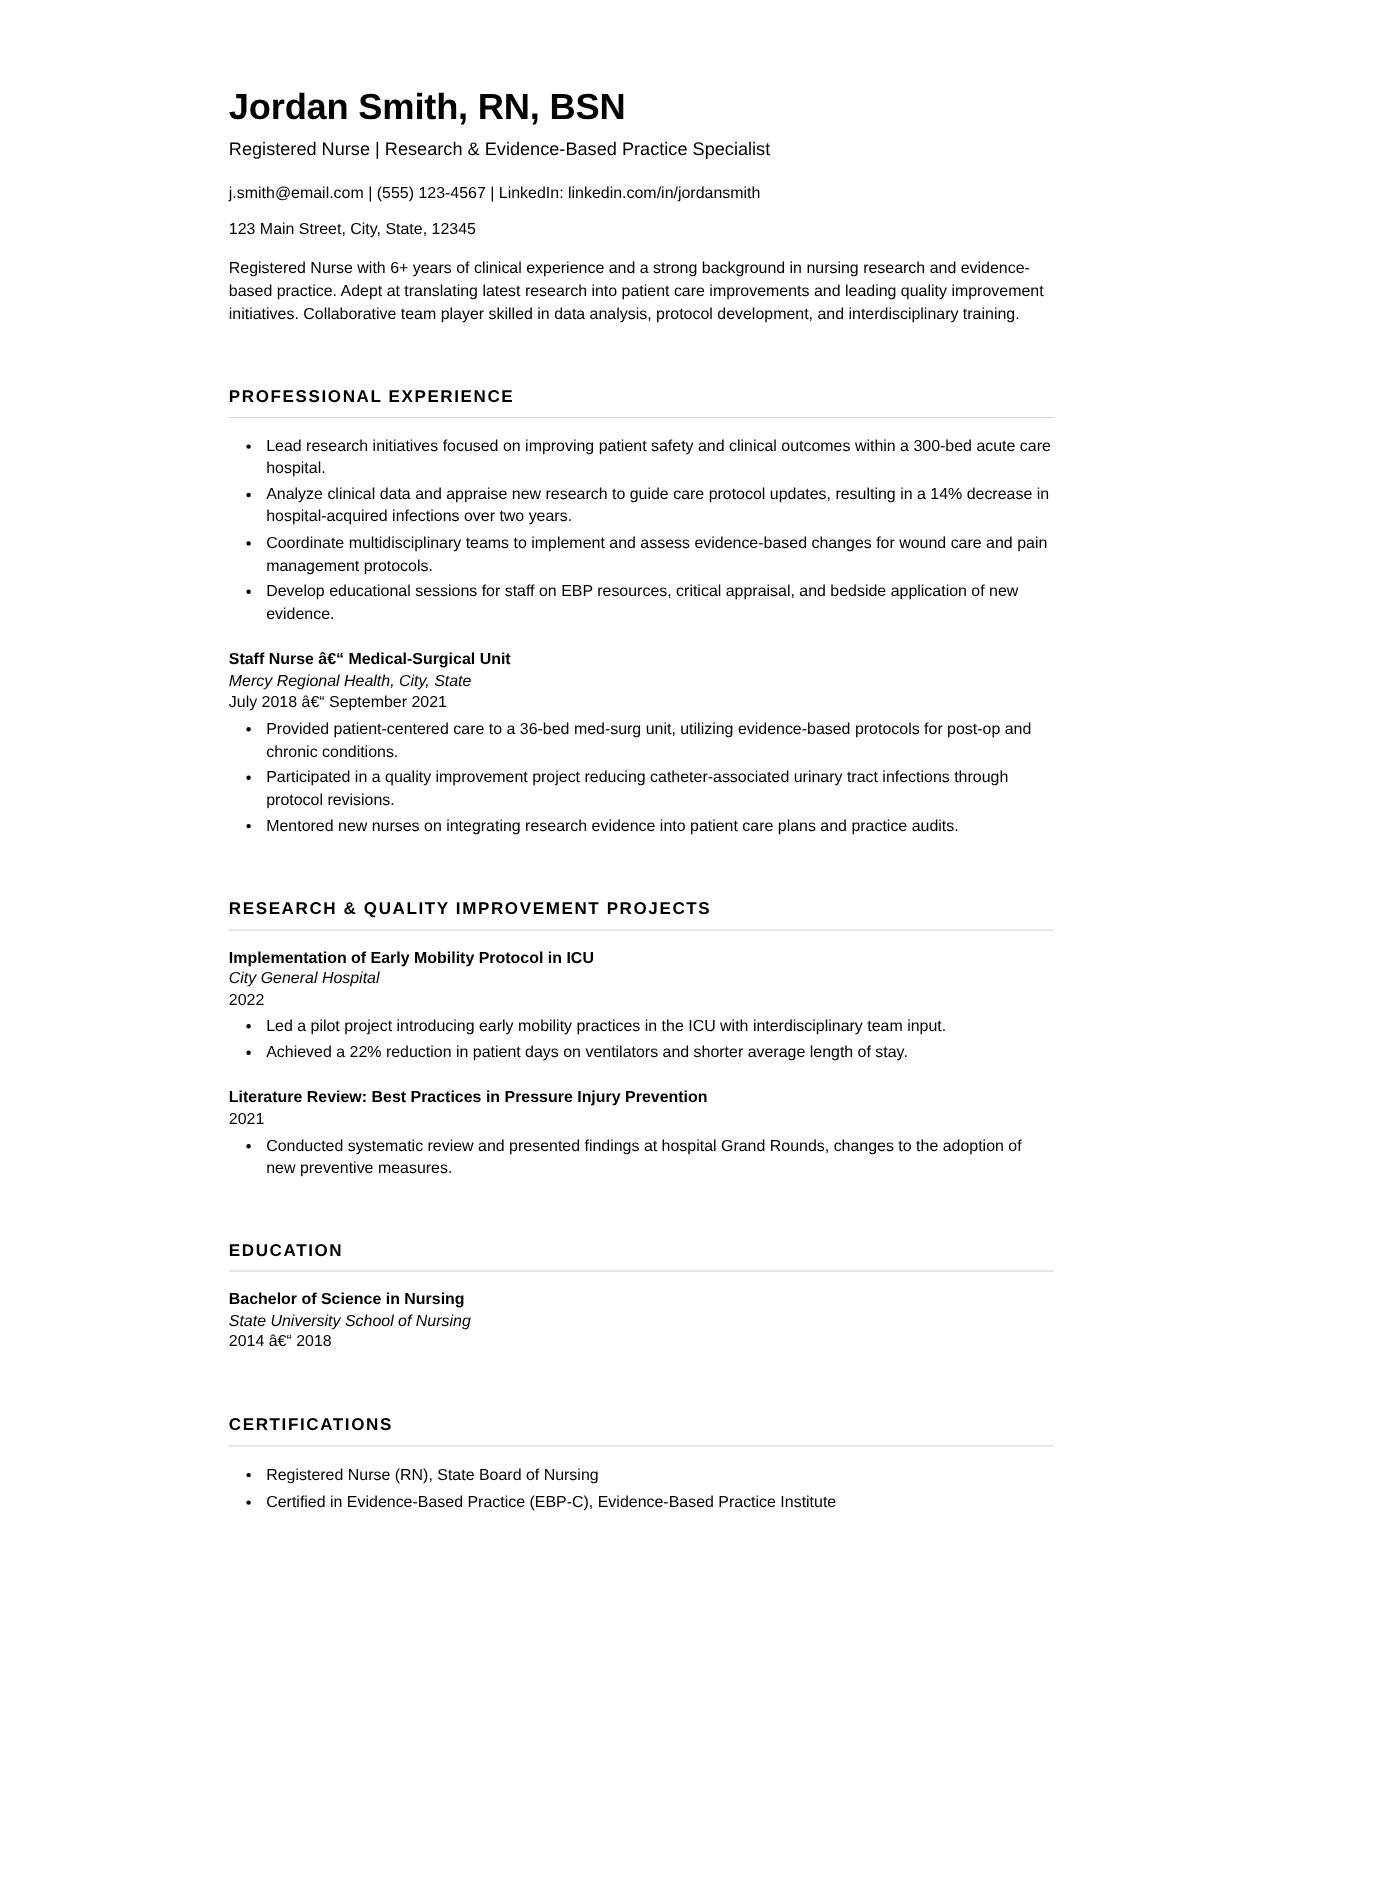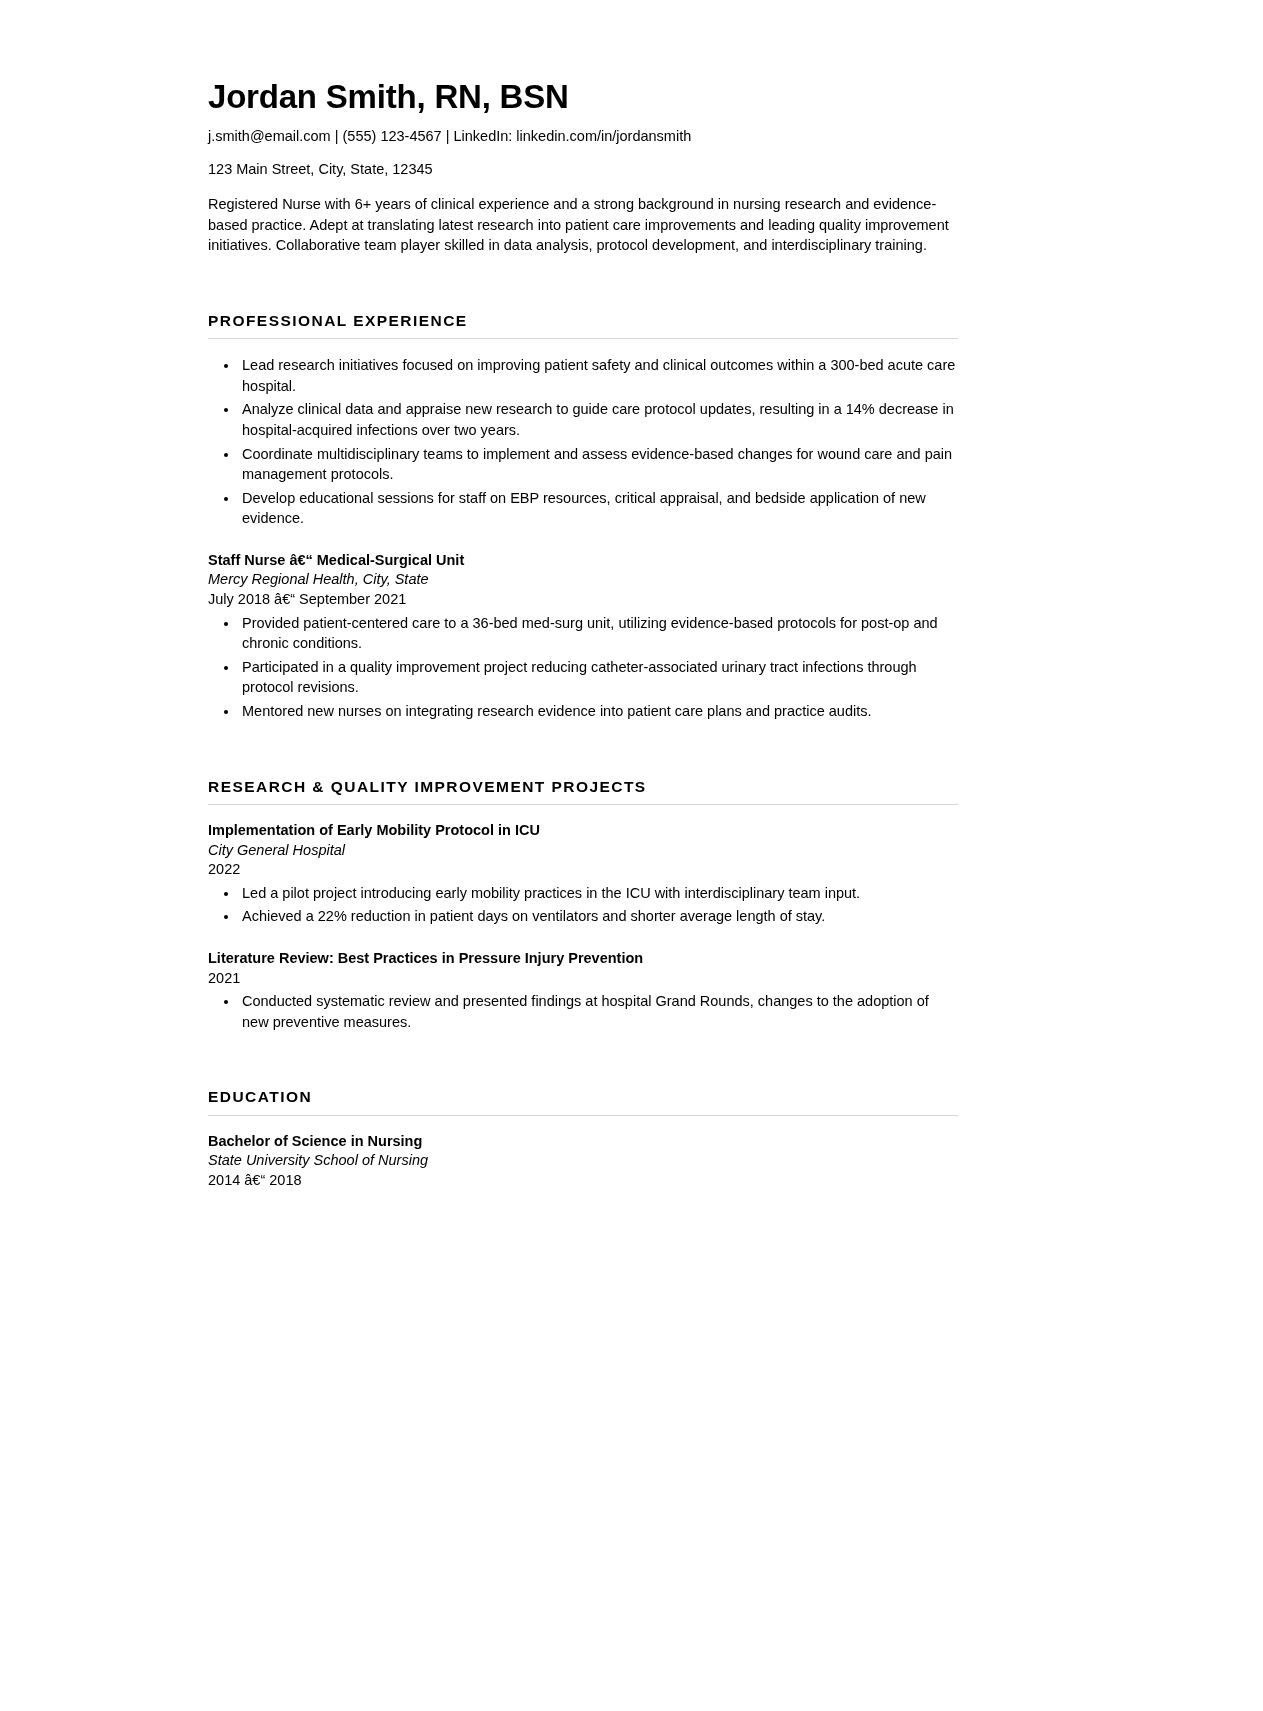--- a/index.html
+++ b/index.html
@@ -124,20 +124,21 @@
   }
 </style>
 </head>
 <body>
 
 <div class="page">
   <div class="sheet">
 
     <div class="header-block">
       <h1 class="name">Jordan Smith, RN, BSN</h1>
+      <p class="headline">Registered Nurse | Research &amp; Evidence-Based Practice Specialist</p>
       <p class="contact-line">j.smith@email.com | (555) 123-4567 | LinkedIn: linkedin.com/in/jordansmith</p>
       <p class="address-line">123 Main Street, City, State, 12345</p>
       <p class="summary">Registered Nurse with 6+ years of clinical experience and a strong background in nursing research and evidence-based practice. Adept at translating latest research into patient care improvements and leading quality improvement initiatives. Collaborative team player skilled in data analysis, protocol development, and interdisciplinary training.</p>
     </div>
 
     <div class="section">
       <h2 class="section-title">PROFESSIONAL EXPERIENCE</h2>
       <hr class="section-rule">
 
       <div class="entry">
@@ -188,15 +189,23 @@
       <h2 class="section-title">EDUCATION</h2>
       <hr class="section-rule">
 
       <div class="entry">
         <p class="entry-title">Bachelor of Science in Nursing</p>
         <p class="entry-org">State University School of Nursing</p>
         <p class="entry-dates">2014 â€“ 2018</p>
       </div>
     </div>
 
+    <div class="section">
+      <h2 class="section-title">CERTIFICATIONS</h2>
+      <hr class="section-rule">
+      <ul class="plain-bullets">
+        <li>Registered Nurse (RN), State Board of Nursing</li>
+        <li>Certified in Evidence-Based Practice (EBP-C), Evidence-Based Practice Institute</li>
+      </ul>
+    </div>
 
   </div>
 </div>
 
 </body></html>

